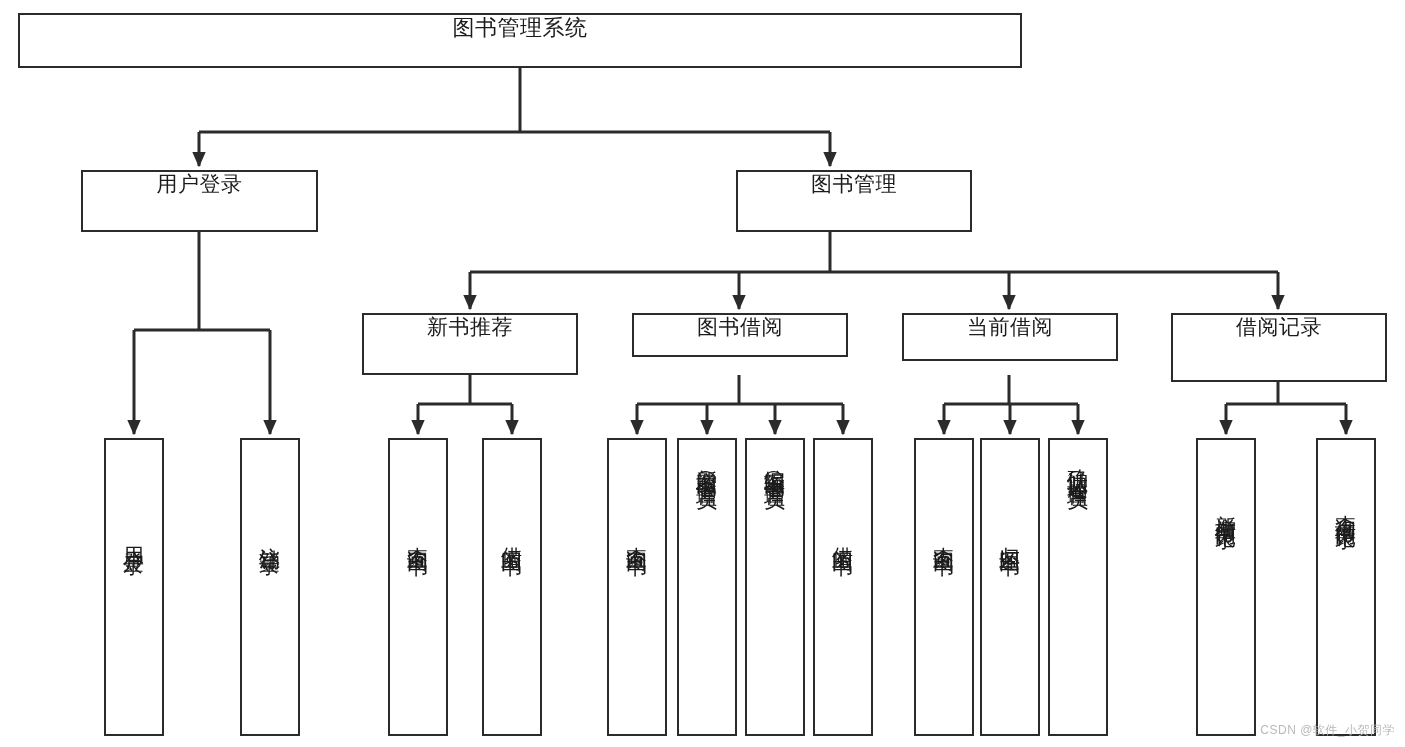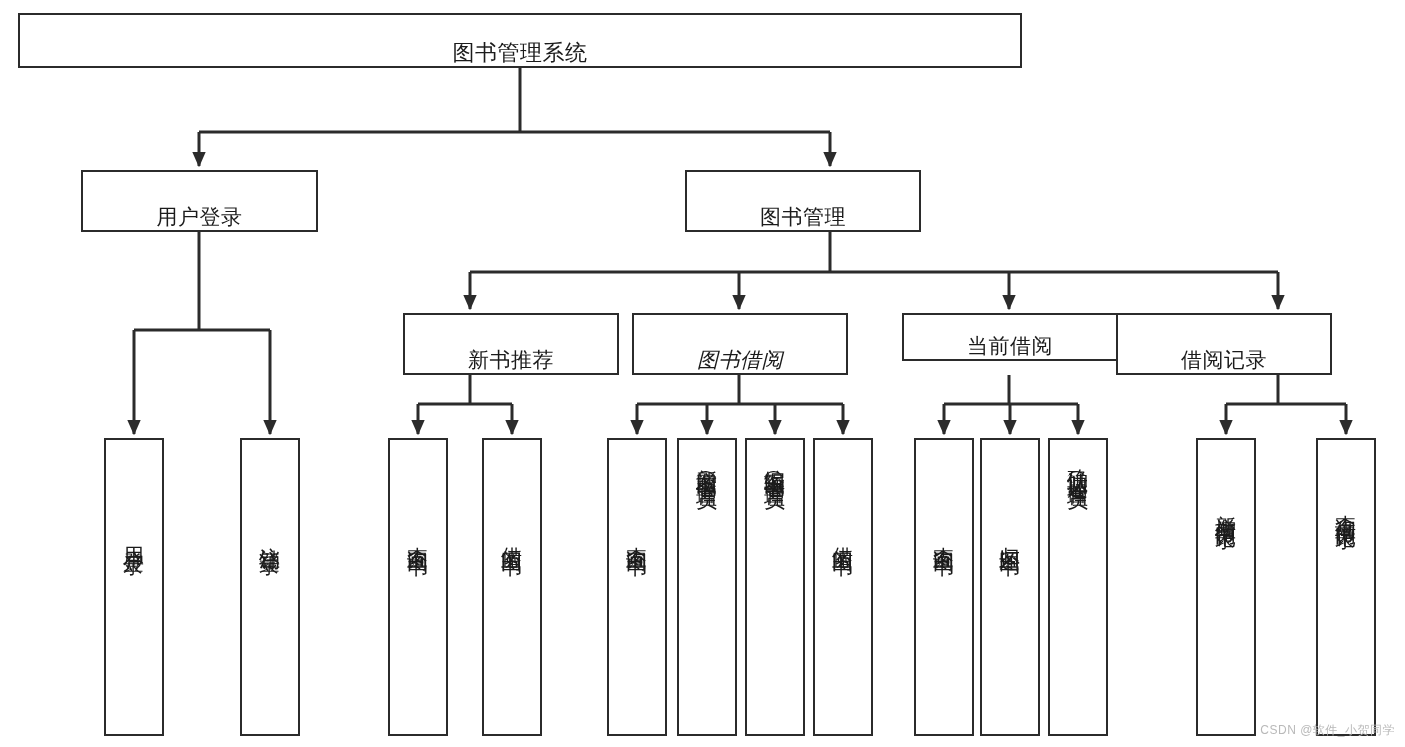--- a/index.html
+++ b/index.html
@@ -23,21 +23,21 @@
     top: 0;
     width: 1405px;
     height: 747px;
   }
   .node-box {
     position: absolute;
     box-sizing: border-box;
     background: #ffffff;
     border: 2px solid #2b2b2b;
     display: flex;
-    align-items: flex-end;
+    align-items: flex-start;
     justify-content: center;
     color: #1b1b1b;
   }
   .node-label {
     display: block;
     text-align: center;
     line-height: 1.18;
     letter-spacing: 0.5px;
   }
   .node-box.horizontal .node-label {
@@ -133,34 +133,34 @@
     </g>
   </svg>
 
   <div class="node-box root horizontal" style="left:18px; top:13px; width:1004px; height:55px;">
     <span class="node-label">图书管理系统</span>
   </div>
 
   <div class="node-box horizontal" style="left:81px; top:170px; width:237px; height:62px;">
     <span class="node-label">用户登录</span>
   </div>
-  <div class="node-box horizontal" style="left:685px; top:170px; width:236px; height:62px;">
+  <div class="node-box horizontal" style="left:736px; top:170px; width:236px; height:62px;">
     <span class="node-label">图书管理</span>
   </div>
 
-  <div class="node-box horizontal" style="left:362px; top:313px; width:216px; height:62px;margin-left:41px;">
+  <div class="node-box horizontal" style="left:362px; top:313px; width:216px; height:62px;">
     <span class="node-label">新书推荐</span>
   </div>
-  <div class="node-box horizontal" style="left:632px; top:313px; width:216px; height:62px;font-style:italic;">
+  <div class="node-box horizontal" style="left:632px; top:313px; width:216px; height:44px;">
     <span class="node-label">图书借阅</span>
   </div>
   <div class="node-box horizontal" style="left:902px; top:313px; width:216px; height:48px;">
     <span class="node-label">当前借阅</span>
   </div>
-  <div class="node-box horizontal" style="left:1116px; top:313px; width:216px; height:62px;">
+  <div class="node-box horizontal" style="left:1171px; top:313px; width:216px; height:69px;">
     <span class="node-label">借阅记录</span>
   </div>
 
   <div class="node-box vertical short" style="left:104px; top:438px; width:60px; height:298px;">
     <span class="node-label">用户登录</span>
   </div>
   <div class="node-box vertical short" style="left:240px; top:438px; width:60px; height:298px;">
     <span class="node-label">注销登录</span>
   </div>
 

